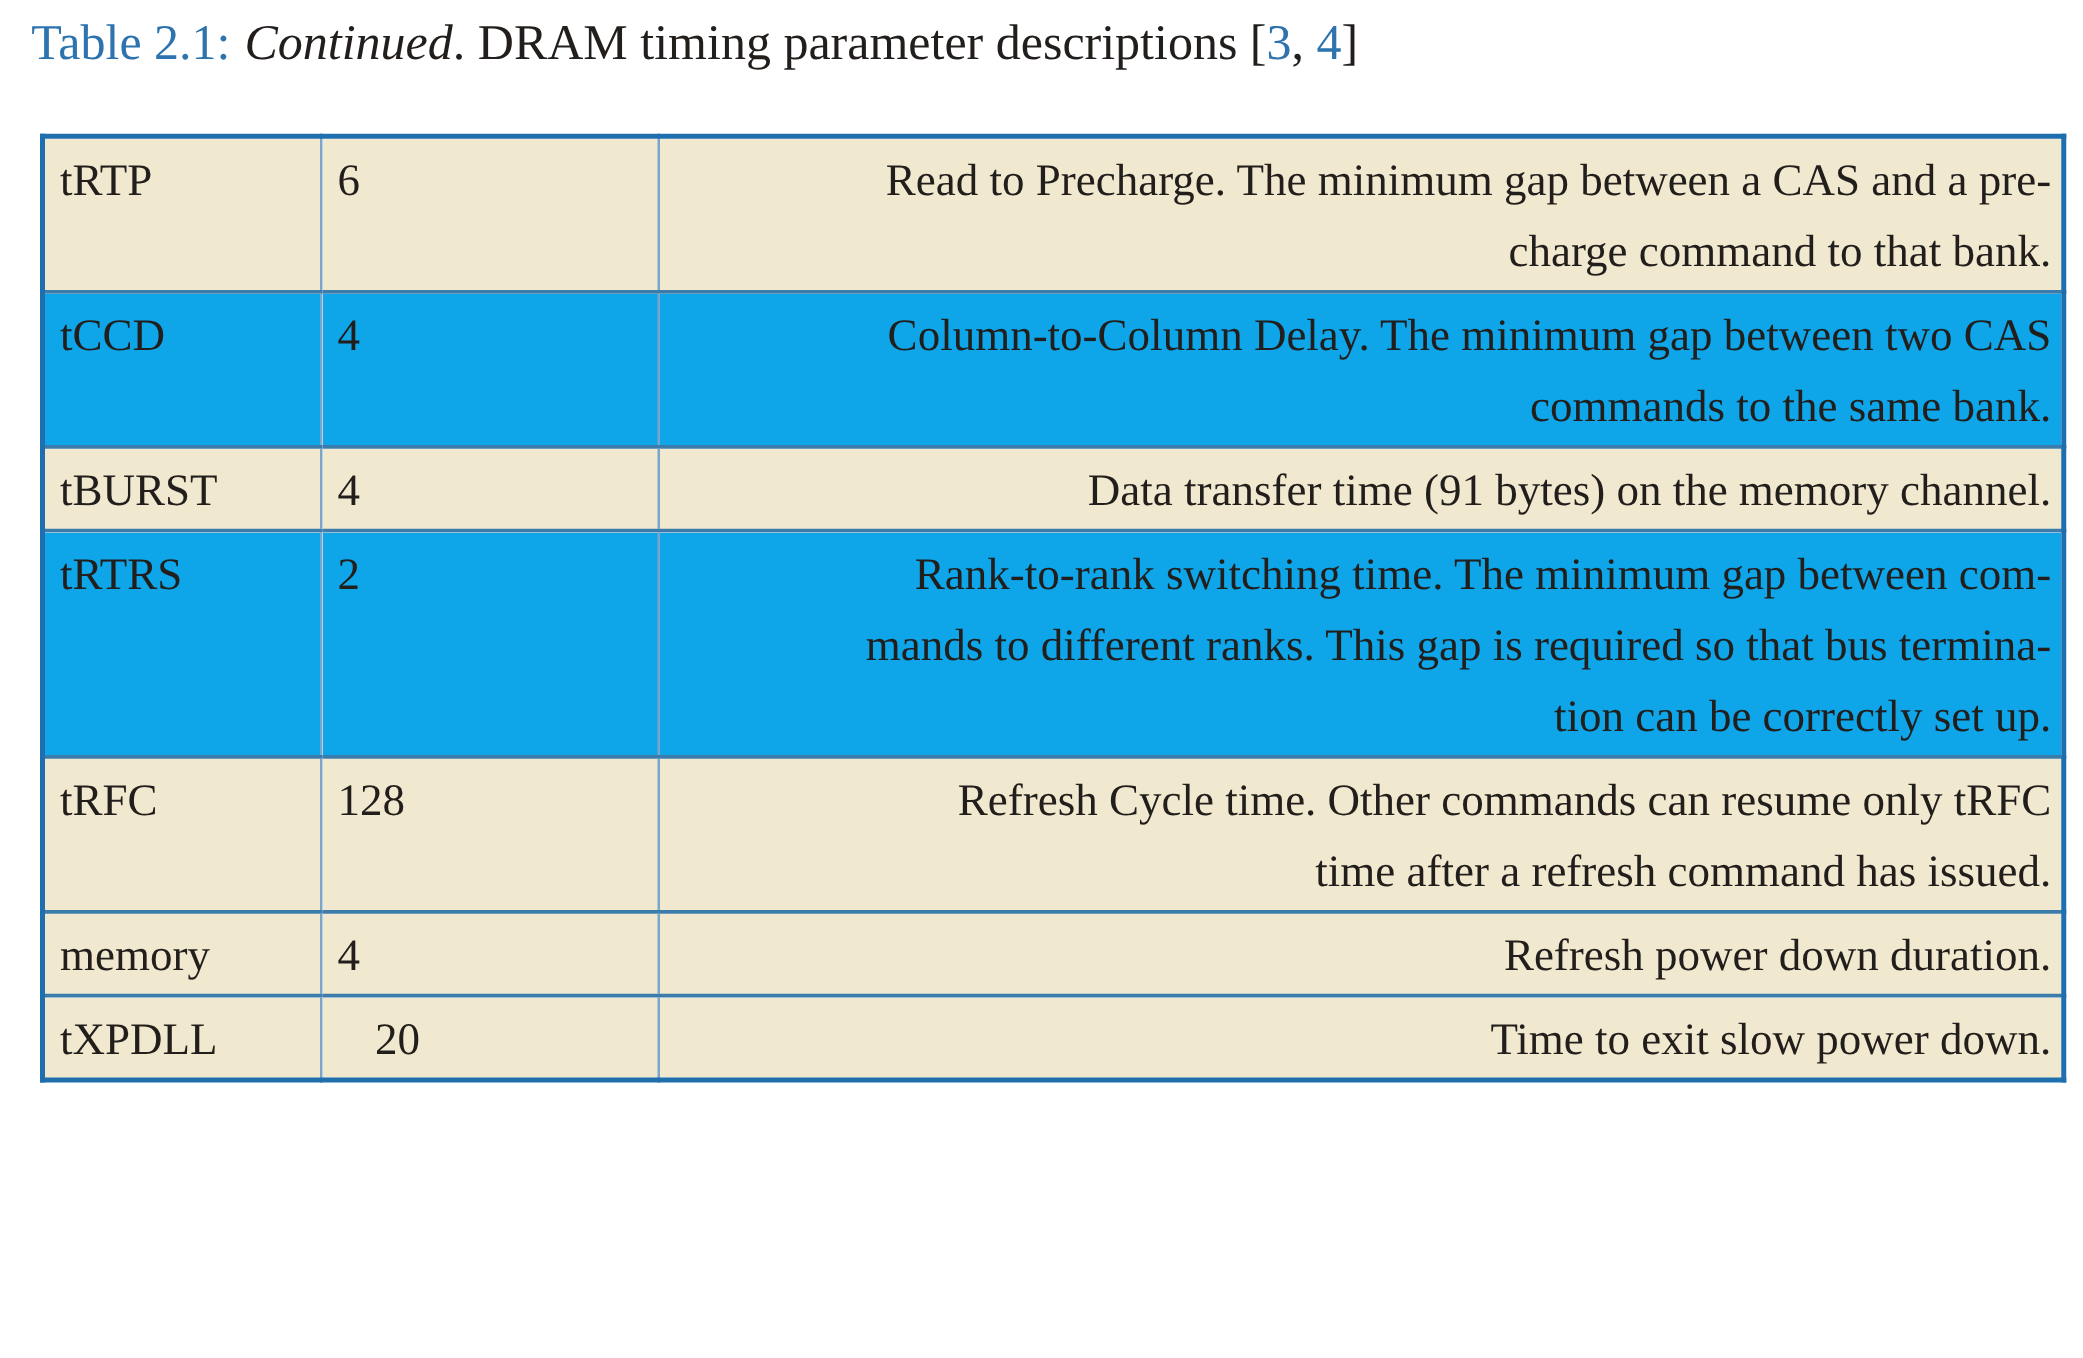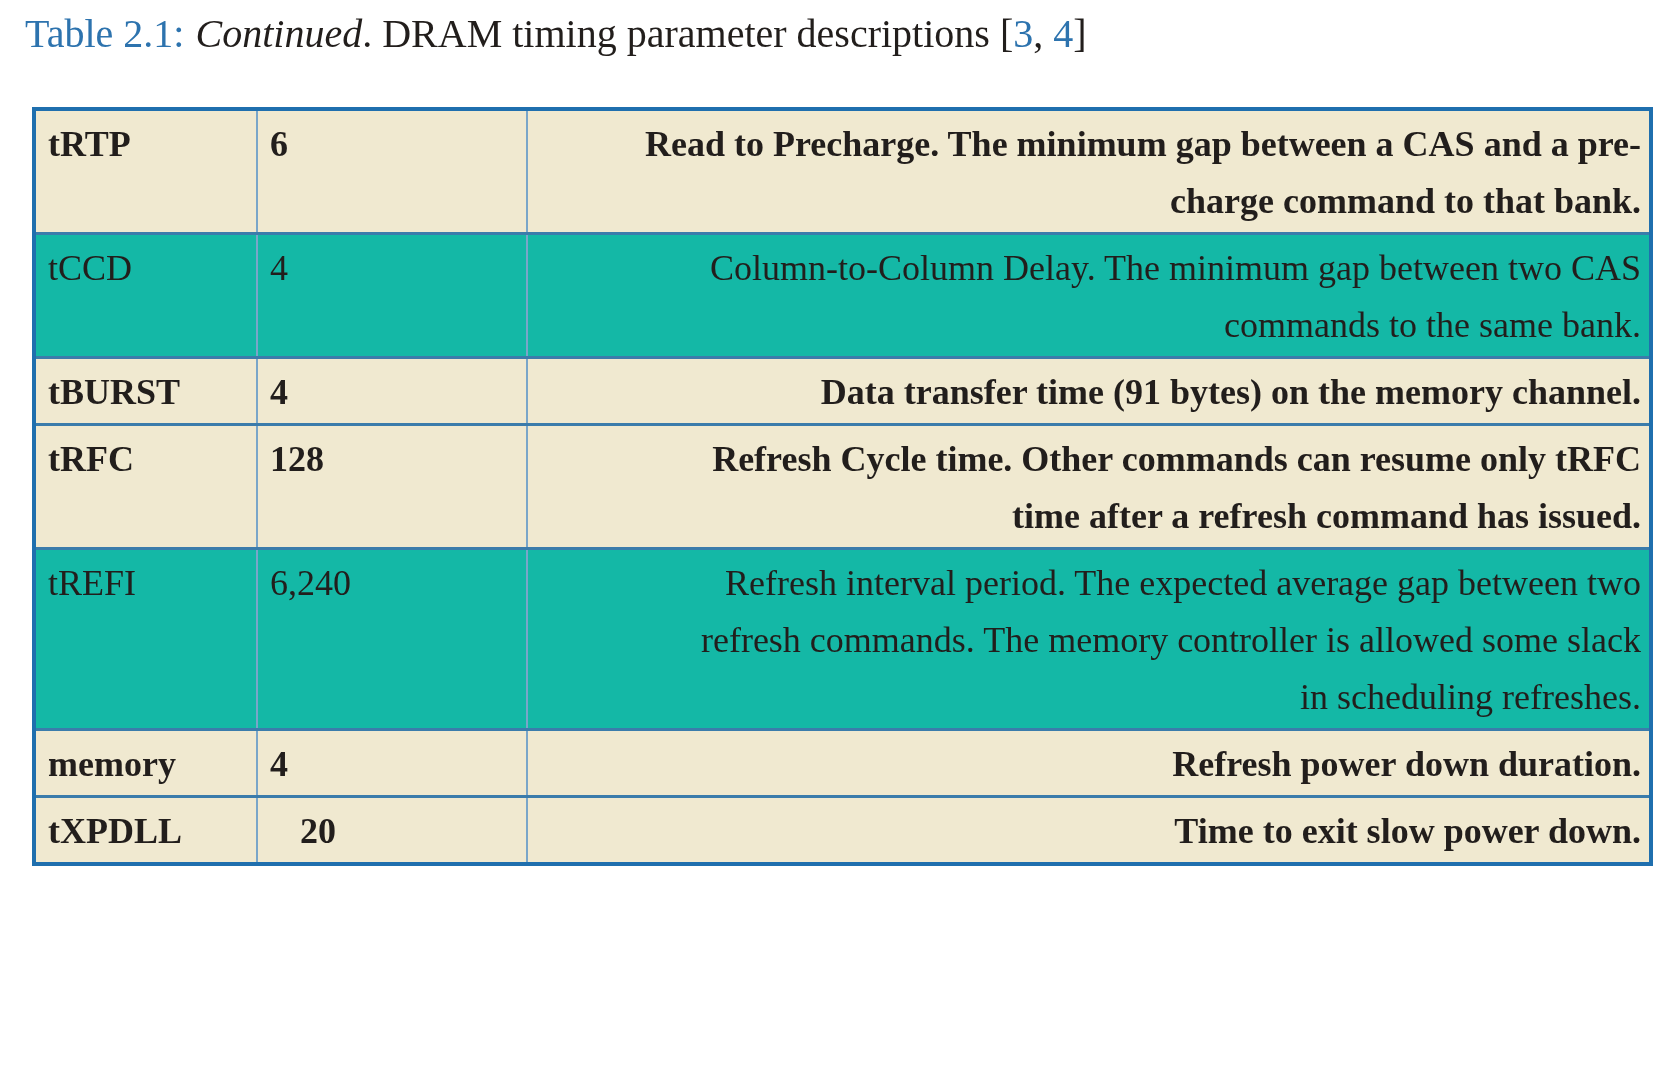--- a/index.html
+++ b/index.html
@@ -34,22 +34,22 @@
   table.timing td{
     vertical-align:top;
     font-size:36px;line-height:57px;
     padding:5px 8px 2px 12px;
     border-top:3px solid var(--border-row);
     border-left:2px solid var(--border-col);
     overflow:hidden;
   }
   table.timing tr:first-child td{border-top:none;}
   table.timing td:first-child{border-left:none;}
-  tr.beige td{background:var(--beige);font-weight:bold;}
-  tr.white td{background:#14b8a6;}
+  tr.beige td{background:var(--beige);}
+  tr.white td{background:#0ea5e9;}
   td.param{padding-left:13px;}
   td.value{padding-left:15px;}
   td.desc{padding-left:19px;padding-right:10px;white-space:pre;text-align:right;}
   td.value.indent{padding-left:42px;}
 </style>
 </head>
 <body>
 
 <div class="page">
 
@@ -75,32 +75,32 @@
     <td class="param">tCCD</td>
     <td class="value">4</td>
     <td class="desc">Column-to-Column Delay. The minimum gap between two CAS
 commands to the same bank.</td>
   </tr>
           <tr class="beige">
     <td class="param">tBURST</td>
     <td class="value">4</td>
     <td class="desc">Data transfer time (91 bytes) on the memory channel.</td>
   </tr>
+          <tr class="white">
+    <td class="param">tRTRS</td>
+    <td class="value">2</td>
+    <td class="desc">Rank-to-rank switching time. The minimum gap between com-
+mands to different ranks. This gap is required so that bus termina-
+tion can be correctly set up.</td>
+  </tr>
           <tr class="beige">
     <td class="param">tRFC</td>
     <td class="value">128</td>
     <td class="desc">Refresh Cycle time. Other commands can resume only tRFC
 time after a refresh command has issued.</td>
-  </tr>
-          <tr class="white">
-    <td class="param">tREFI</td>
-    <td class="value">6,240</td>
-    <td class="desc">Refresh interval period. The expected average gap between two
-refresh commands. The memory controller is allowed some slack
-in scheduling refreshes.</td>
   </tr>
           <tr class="beige">
     <td class="param">memory</td>
     <td class="value">4</td>
     <td class="desc">Refresh power down duration.</td>
   </tr>
           <tr class="beige">
     <td class="param">tXPDLL</td>
     <td class="value indent">20</td>
     <td class="desc">Time to exit slow power down.</td>

